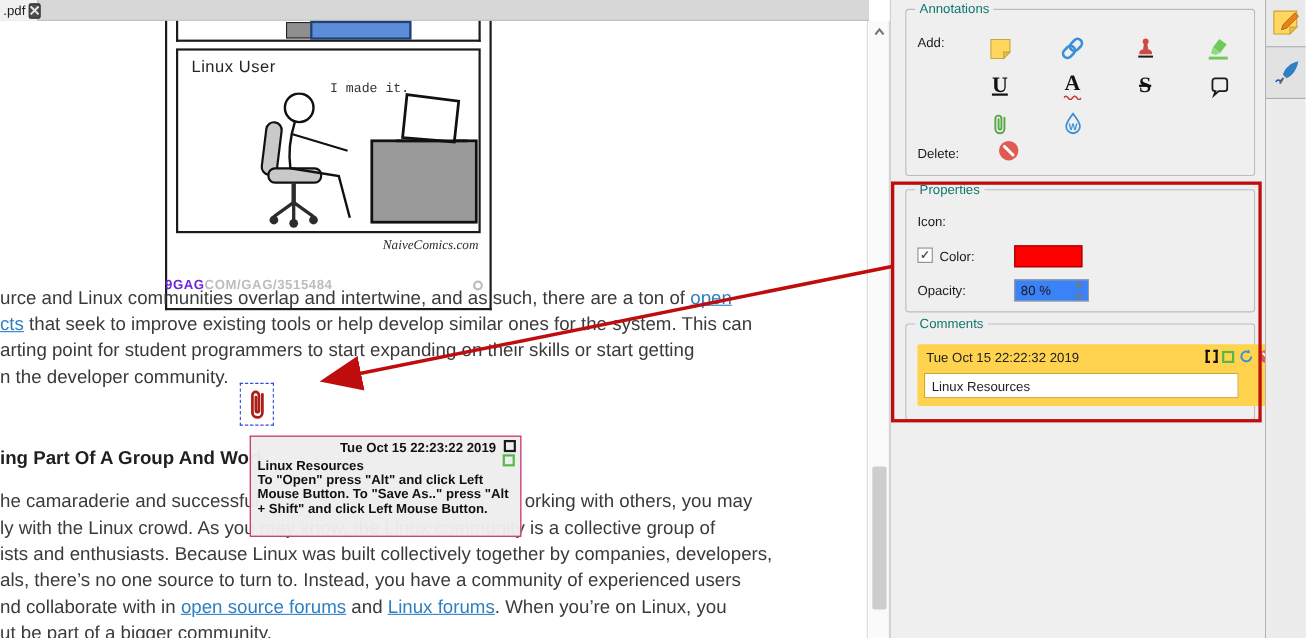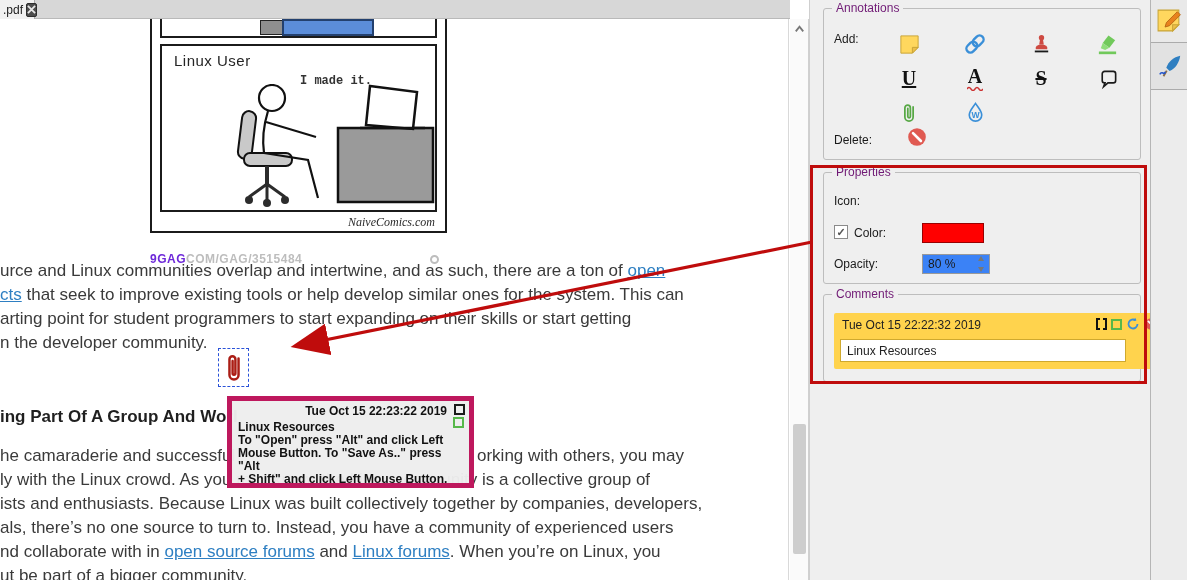--- a/index.html
+++ b/index.html
@@ -13,54 +13,54 @@
   .tab-title { font-size:12px; color:#222; }
   .tab-close { width:14px; height:14px; background:#4d4d4d; border:1px solid #2e2e2e; border-radius:2px; display:flex; align-items:center; justify-content:center; }
 
   
   .doc { position:absolute; left:0; top:19px; width:789px; height:561px; background:#ffffff; border-right:1px solid #d9d9d9; }
   .doc-text { position:absolute; font-size:17px; line-height:24px; color:#3a3a3a; white-space:nowrap; }
   .doc-text a { color:#2e7fc2; text-decoration:underline; }
   .doc-heading { position:absolute; font-size:17px; font-weight:bold; color:#1f1f1f; white-space:nowrap; }
 
   
-  .comic { position:absolute; left:150px; top:0px; width:297px; height:214px; background:#fff; border:2px solid #1b1b1b; border-top:none; }
+  .comic { position:absolute; left:150px; top:0px; width:297px; height:263px; background:#fff; border:2px solid #1b1b1b; border-top:none; }
   .comic-p1 { position:absolute; left:8px; right:8px; top:0; height:19px; border:2px solid #1b1b1b; border-top:none; }
   .p1-gray { position:absolute; left:98px; top:1px; width:24px; height:15px; background:#8f8f8f; border:1px solid #222; }
   .p1-blue { position:absolute; left:120px; top:0px; width:92px; height:17px; background:#5b8dd9; border:2px solid #23406e; }
   .comic-p2 { position:absolute; left:8px; right:8px; top:25px; height:168px; border:2px solid #1b1b1b; }
   .comic-title { position:absolute; left:12px; top:6px; font-size:15px; color:#252525; letter-spacing:.5px; }
-  .comic-speech { position:absolute; left:138px; top:28px; font-size:12px; font-weight:bold; font-family:"Liberation Mono", monospace; color:#333; }
+  .comic-speech { position:absolute; left:138px; top:28px; font-size:12px; font-weight:normal; font-family:"Liberation Mono", monospace; color:#333; }
   .comic-credit { position:absolute; right:10px; top:196px; font-size:12px; font-style:italic; font-family:"Liberation Serif", serif; color:#2b2b2b; }
   .gag-line { position:absolute; left:150px; top:233px; font-size:12px; font-weight:bold; letter-spacing:.5px; }
   .gag-bold { color:#6d28d9;text-align:center; }
   .gag-rest { color:#bdbdbd; }
   .gag-dot { position:absolute; left:430px; top:236px; width:9px; height:9px; border:2px solid #bdbdbd; border-radius:50%; }
 
   
   .doc-clip { position:absolute; left:218px; top:329px; width:31px; height:39px; border:1px dashed #2a52d8; display:flex; align-items:center; justify-content:center; z-index:4; }
 
   
-  .note-popup { position:absolute; left:227px; top:377px; width:247px; height:92px; background:rgba(237,237,237,0.97); border:5px solid #be185d; z-index:6; padding:3px 6px; }
+  .note-popup { position:absolute; left:227px; top:377px; width:247px; height:92px; background:rgba(237,237,237,0.97); border:1px solid #be185d; z-index:6; padding:3px 6px; }
   .note-popup-date { font-size:12px; font-weight:bold; color:#111; text-align:right; padding-right:16px; }
   .note-popup-title { font-size:12px; font-weight:bold; color:#111; margin-top:2px; }
   .note-popup-body { font-size:12px; font-weight:bold; color:#111; line-height:13px; white-space:pre-line; }
   .np-sq { position:absolute; width:11px; height:11px; background:transparent; }
   .np-sq.black { right:4px; top:3px; border:2px solid #1a1a1a; }
   .np-sq.green { right:5px; top:16px; border:2px solid #57b84a; }
 
   
   .vscroll { position:absolute; left:790px; top:19px; width:19px; height:561px; background:#fafafa; border-right:1px solid #d0d0d0; }
   .vscroll-up { position:absolute; left:3px; top:4px; width:13px; height:13px; color:#777; }
   .vscroll-thumb { position:absolute; left:3px; top:405px; width:13px; height:130px; background:#cdcdcd; border-radius:2px; }
 
   
   .panel { position:absolute; left:809px; top:0; width:341px; height:580px; background:#efefef; border-left:1px solid #cfcfcf; font-size:12px; color:#1a1a1a; }
   .groupbox { position:absolute; left:13px; width:318px; border:1px solid #bdbdbd; border-radius:3px; }
-  .groupbox > .legend { position:absolute; top:-8px; left:8px; background:#efefef; padding:0 4px; font-size:12px; color:#701a75; }
+  .groupbox > .legend { position:absolute; top:-8px; left:8px; background:#efefef; padding:0 4px; font-size:12px; color:#0f766e; }
   .gb-annotations { top:8px; height:152px; }
   .gb-properties { top:172px; height:112px; }
   .gb-comments { top:294px; height:88px; }
 
   .add-label { position:absolute; left:10px; top:23px; }
   .del-label { position:absolute; left:10px; top:124px; }
   .icon-grid { position:absolute; left:52px; top:18px; display:grid; grid-template-columns:repeat(4,66px); grid-auto-rows:34px; }
   .icon-cell { display:flex; align-items:center; justify-content:center; width:66px; height:34px; cursor:pointer; }
   .glyph-letter { font-family:"Liberation Serif", serif; font-size:20px; font-weight:bold; color:#111; line-height:20px; }
   .glyph-underline { text-decoration:underline; }

